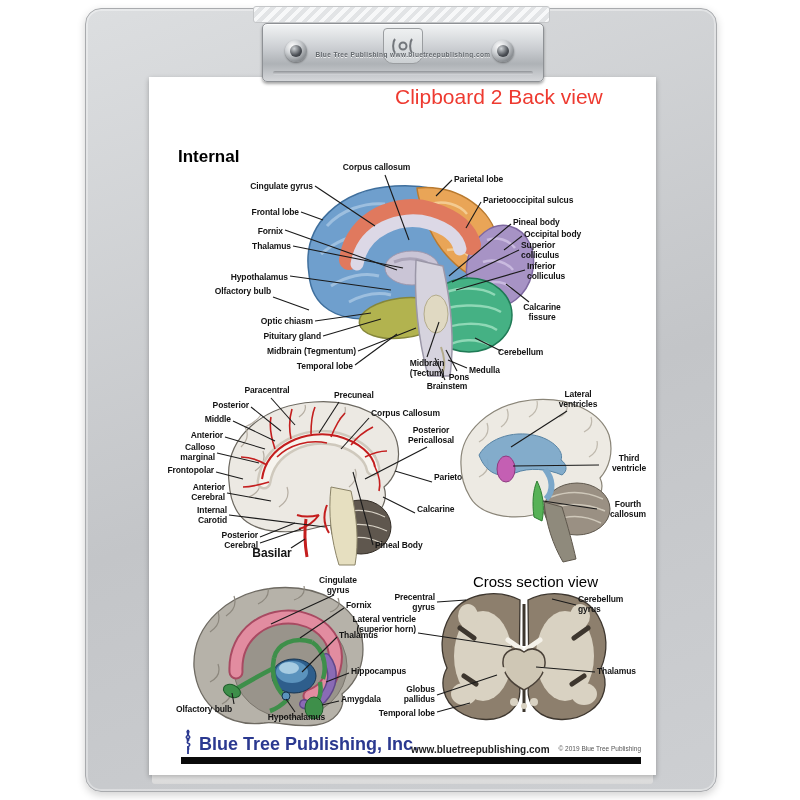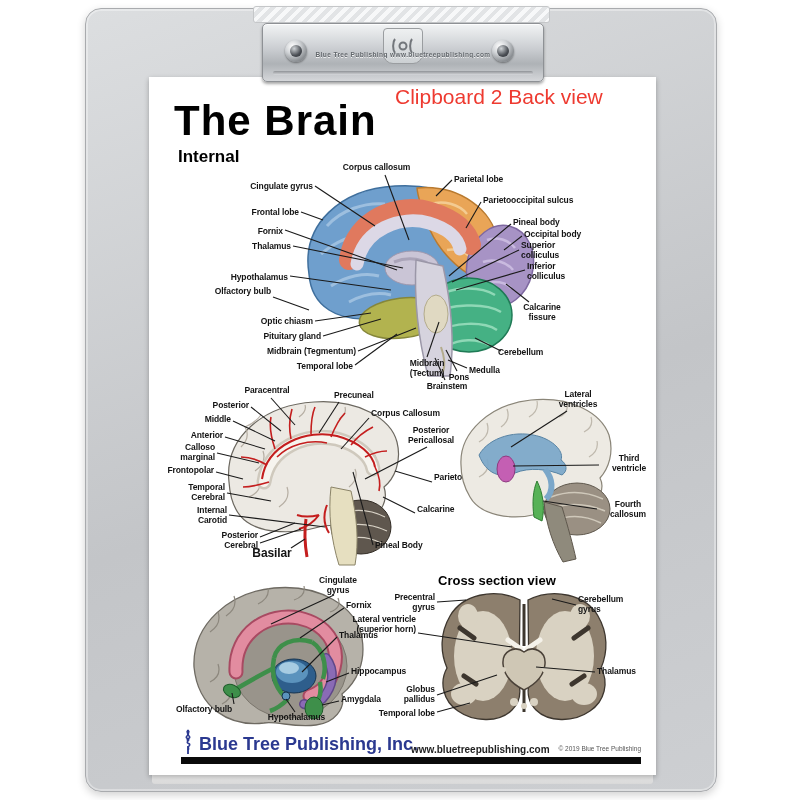--- a/index.html
+++ b/index.html
@@ -29,35 +29,34 @@
     color:#63686d;letter-spacing:.4px;white-space:nowrap;overflow:hidden;
     text-shadow:0 .5px 0 rgba(255,255,255,.9),0 1.5px 1px rgba(90,95,100,.35)}
   .title{position:absolute;left:25px;top:20px;font-size:42px;font-weight:bold;color:#000;letter-spacing:1px}
   .subtitle{position:absolute;left:29px;top:70px;font-size:17px;font-weight:bold;color:#000}
   .annotation{position:absolute;left:246px;top:8px;font-size:21px;color:#ee3a30;white-space:nowrap}
   .lbl{position:absolute;font-weight:bold;font-size:8.5px;line-height:1.12;color:#141414;letter-spacing:-.1px}
   .c{text-align:center}.r{text-align:right}
   .sm{font-size:12px}
   .art{position:absolute}
   svg{display:block}
-  .cs-title{position:absolute;left:289px;top:496px;width:160px;text-align:left;font-size:13px;font-weight:bold;color:#000}
+  .cs-title{position:absolute;left:289px;top:496px;width:160px;text-align:right;font-size:15px;font-weight:normal;color:#000}
   .footer-pub{position:absolute;left:50px;top:657px;font-size:18px;font-weight:bold;color:#2b3990;white-space:nowrap}
   .footer-web{position:absolute;left:262px;top:667px;font-size:10px;font-weight:bold;color:#222;white-space:nowrap}
   .footer-copy{position:absolute;left:380px;top:668px;width:112px;text-align:right;font-size:6.5px;color:#555;white-space:nowrap}
   .footer-bar{position:absolute;left:32px;top:680px;width:460px;height:7px;background:#0a0a0a}
   .footer-logo{position:absolute;left:30px;top:652px}
 </style>
 </head>
 <body>
 
 <div class="clipboard">
   <div class="paper-stack"></div>
   <div class="paper">
 
-    <h1 class="title" style="margin:0">The Brain</h1>
     <div class="subtitle">Internal</div>
     <div class="annotation">Clipboard 2 Back view</div>
 
     <svg class="art" style="left:20px;top:85px" width="470" height="250" viewBox="0 0 470 250">
       <g stroke-linejoin="round">
         <path d="M140,112 C132,62 172,27 226,24 C276,21 312,42 318,64 C322,82 314,96 305,104 C310,122 300,140 280,147 C262,153 246,148 233,152 C210,159 178,160 160,148 C146,139 141,126 140,112 Z" fill="#6f9fcd" stroke="#3f6f9d" stroke-width="1.5"></path>
         <path d="M158,64 C172,48 196,40 216,42 M152,92 C168,78 188,71 208,72 M162,124 C177,114 196,110 210,114 M180,140 C195,132 210,130 222,133" stroke="#a9c7e3" stroke-width="3" fill="none" opacity="0.8"></path>
         <path d="M248,26 C292,22 324,50 328,77 C330,97 319,109 305,115 C289,107 271,90 261,68 C255,53 249,38 248,26 Z" fill="#e9a557" stroke="#b97a2f" stroke-width="1.5"></path>
         <path d="M262,42 C274,38 290,42 298,52 M268,64 C280,60 294,66 302,76 M278,88 C288,86 298,90 304,98" stroke="#f3cb92" stroke-width="2.5" fill="none"></path>
         <ellipse cx="331" cy="104" rx="33" ry="41" fill="#a793c5" stroke="#7e68a0" stroke-width="1.5" transform="rotate(14 331 104)"></ellipse>
@@ -157,21 +156,21 @@
         <line x1="236" y1="126" x2="204" y2="110"></line>
         <line x1="194" y1="158" x2="174" y2="85"></line>
       </g>
     </svg>
     <span class="lbl c" style="left:77px;top:309px;width:82px">Paracentral</span>
     <span class="lbl r" style="left:40px;top:324px;width:60px">Posterior</span>
     <span class="lbl r" style="left:30px;top:338px;width:52px">Middle</span>
     <span class="lbl r" style="left:22px;top:354px;width:52px">Anterior</span>
     <span class="lbl r" style="left:14px;top:366px;width:52px">Calloso marginal</span>
     <span class="lbl r" style="left:5px;top:389px;width:60px">Frontopolar</span>
-    <span class="lbl r" style="left:24px;top:406px;width:52px">Temporal Cerebral</span>
+    <span class="lbl r" style="left:24px;top:406px;width:52px">Anterior Cerebral</span>
     <span class="lbl r" style="left:28px;top:429px;width:50px">Internal Carotid</span>
     <span class="lbl r" style="left:57px;top:454px;width:52px">Posterior Cerebral</span>
     <span class="lbl c sm" style="left:100px;top:470px;width:46px">Basilar</span>
     <span class="lbl" style="left:185px;top:314px;width:60px">Precuneal</span>
     <span class="lbl" style="left:222px;top:332px;width:95px">Corpus Callosum</span>
     <span class="lbl c" style="left:246px;top:349px;width:72px">Posterior Pericallosal</span>
     <span class="lbl" style="left:285px;top:396px;width:90px">Parieto-occipital</span>
     <span class="lbl" style="left:268px;top:428px;width:60px">Calcarine</span>
     <span class="lbl" style="left:226px;top:464px;width:70px">Pineal Body</span>
 

